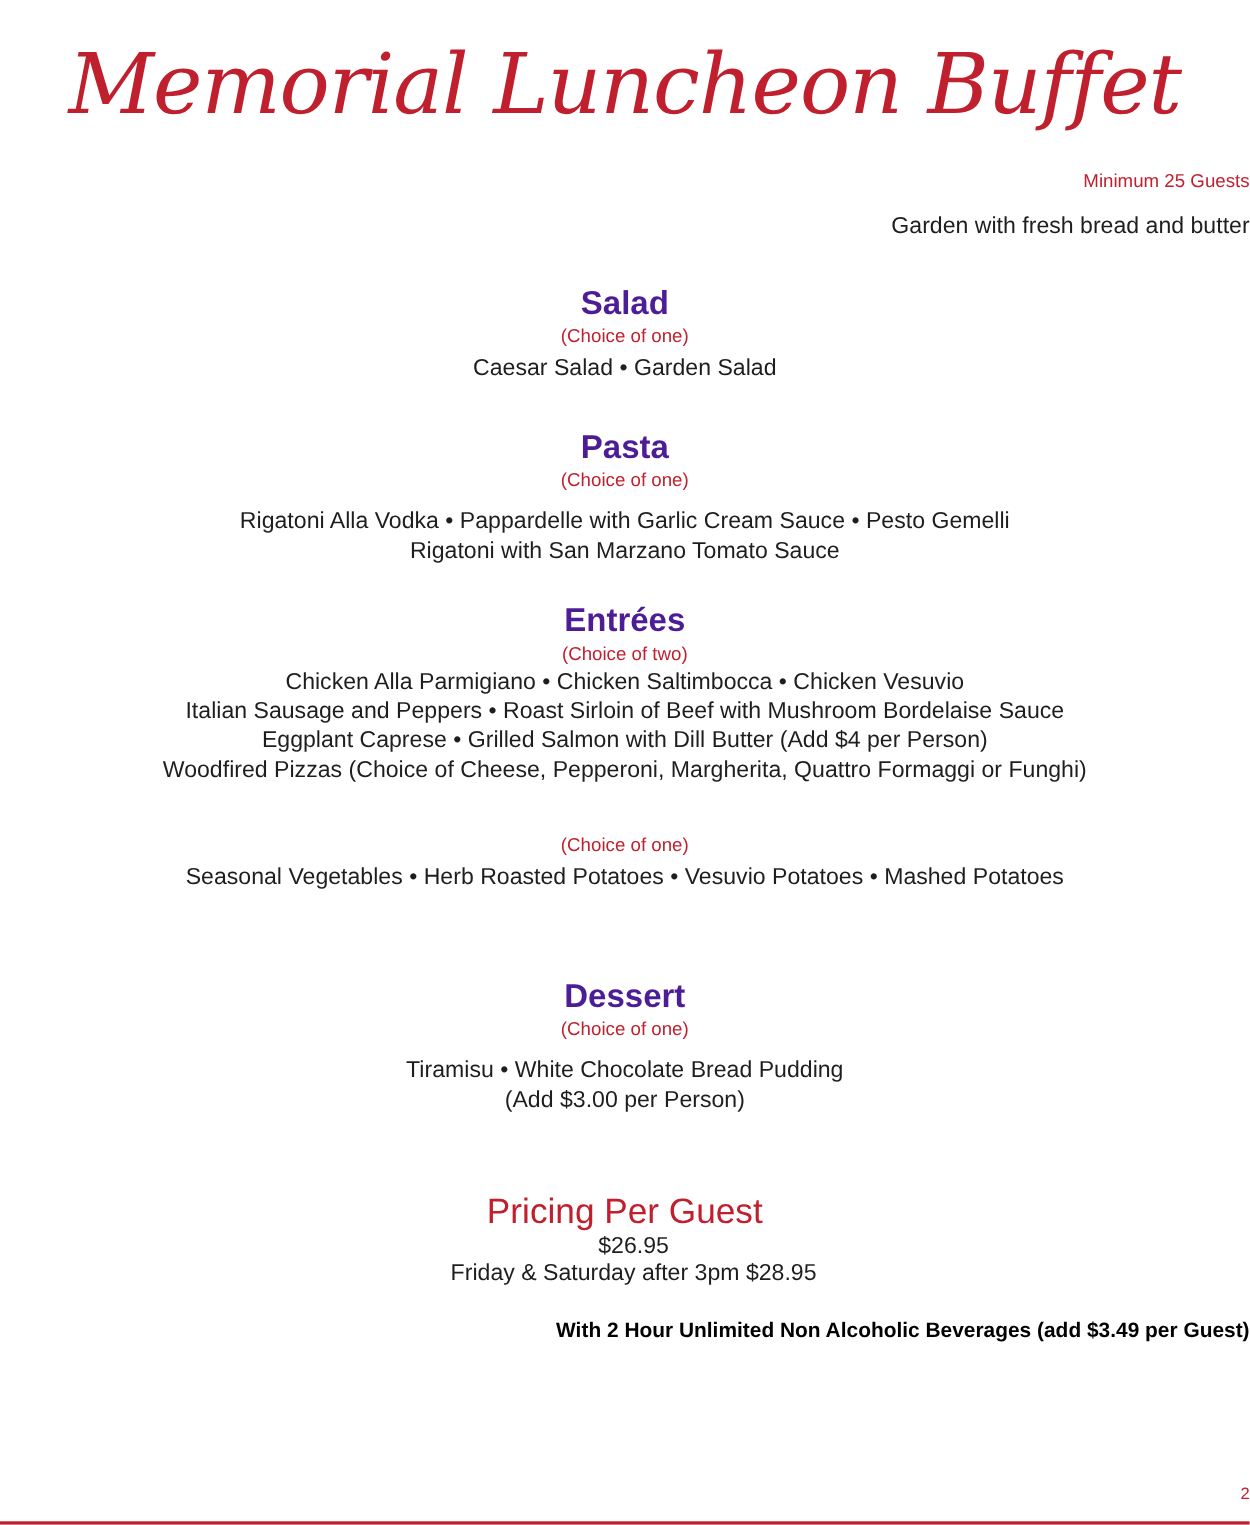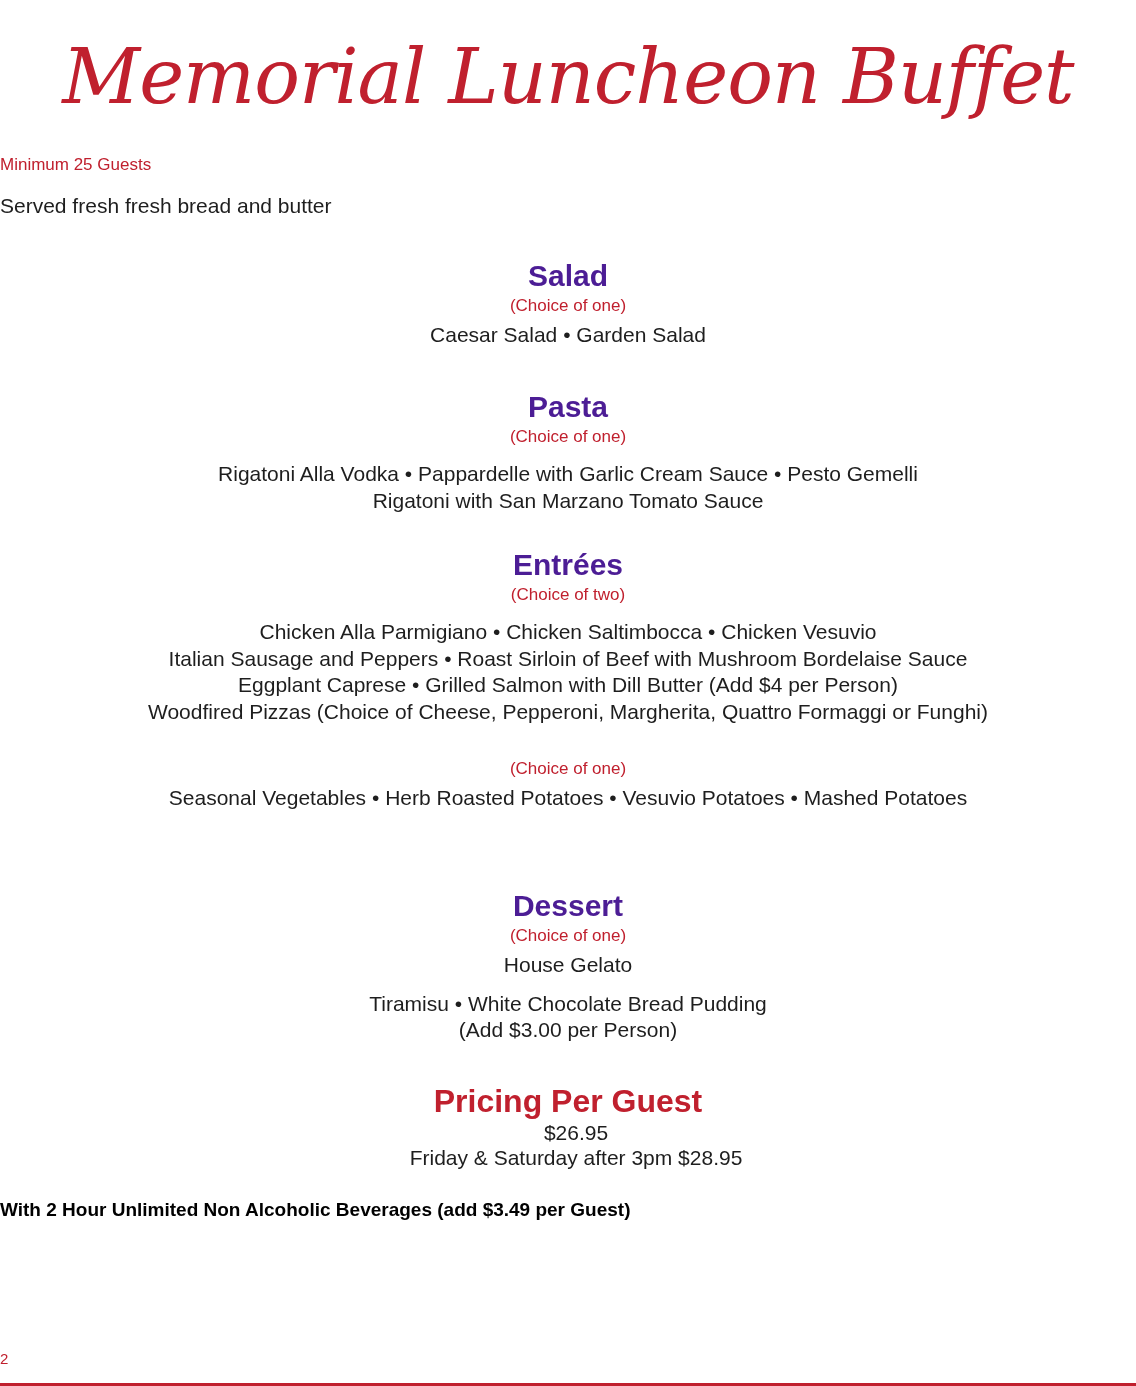--- a/index.html
+++ b/index.html
@@ -2,73 +2,72 @@
 <html><head>
 <meta charset="utf-8">
 <style>
   html, body { margin: 0; padding: 0; background: #ffffff; }
   body { width: 1136px; height: 1386px; position: relative; overflow: hidden;
          font-family: "Liberation Sans", "DejaVu Sans", sans-serif; color: #1e1e1e; }
   .page { position: absolute; left: 0; top: 0; width: 1136px; height: 1386px; }
   .title { position: absolute; top: 22px; left: 0; width: 100%; text-align: center;
            font-family: "DejaVu Serif", "Liberation Serif", serif; font-style: italic;
            font-size: 76px; color: #c0202e; letter-spacing: -1px; line-height: 110px; }
-  .center { position: absolute; left: 0; width: 100%; text-align: left; }
+  .center { position: absolute; left: 0; width: 100%; text-align: right; }
   .red { color: #c0202e; }
   .minimum { top: 155px; font-size: 17px; }
   .served { top: 194px; font-size: 21px; }
   .sec-title { font-weight: bold; font-size: 30px; color: #4c1d95; line-height: 36px; }
   .choice { font-size: 17px; color: #c0202e; line-height: 24px; }
   .items { font-size: 21px; line-height: 26.5px; color: #1e1e1e; }
   .section { position: absolute; left: 0; width: 100%; text-align: center; }
-  .pricing-title { font-weight: bold; font-size: 32px; color: #c0202e; line-height: 38px; }
+  .pricing-title { font-weight: normal; font-size: 32px; color: #c0202e; line-height: 38px; }
   .price { font-size: 21px; line-height: 25px; padding-left: 16px; }
   .bev { font-weight: bold; font-size: 19px; color: #000000; }
   .pagenum { top: 1350px; font-size: 15px; color: #c0202e; }
   .footer-line { position: absolute; left: 0; top: 1383px; width: 100%; height: 3px; background: #c0202e; }
 </style>
 </head>
 <body>
 
 <div class="page">
   <div class="title">Memorial Luncheon Buffet</div>
   <div class="center red minimum">Minimum 25 Guests</div>
-  <div class="center served">Served fresh fresh bread and butter</div>
+  <div class="center served">Garden with fresh bread and butter</div>
 
   <div class="section" style="top:258px">
     <div class="sec-title">Salad</div>
     <div class="choice">(Choice of one)</div>
     <div class="items" style="margin-top:4px">Caesar Salad • Garden Salad</div>
   </div>
 
   <div class="section" style="top:389px">
     <div class="sec-title">Pasta</div>
     <div class="choice">(Choice of one)</div>
     <div class="items" style="margin-top:12px">Rigatoni Alla Vodka • Pappardelle with Garlic Cream Sauce • Pesto Gemelli</div>
     <div class="items">Rigatoni with San Marzano Tomato Sauce</div>
   </div>
 
   <div class="section" style="top:547px">
     <div class="sec-title">Entrées</div>
     <div class="choice">(Choice of two)</div>
-    <div class="items" style="margin-top:12px">Chicken Alla Parmigiano • Chicken Saltimbocca • Chicken Vesuvio</div>
+    <div class="items" style="margin-top:0">Chicken Alla Parmigiano • Chicken Saltimbocca • Chicken Vesuvio</div>
     <div class="items">Italian Sausage and Peppers • Roast Sirloin of Beef with Mushroom Bordelaise Sauce</div>
     <div class="items">Eggplant Caprese • Grilled Salmon with Dill Butter (Add $4 per Person)</div>
     <div class="items">Woodfired Pizzas (Choice of Cheese, Pepperoni, Margherita, Quattro Formaggi or Funghi)</div>
   </div>
 
   <div class="section" style="top:757px">
     <div class="choice">(Choice of one)</div>
     <div class="items" style="margin-top:4px">Seasonal Vegetables • Herb Roasted Potatoes • Vesuvio Potatoes • Mashed Potatoes</div>
   </div>
 
   <div class="section" style="top:888px">
     <div class="sec-title">Dessert</div>
     <div class="choice">(Choice of one)</div>
-    <div class="items" style="margin-top:4px">House Gelato</div>
     <div class="items" style="margin-top:12px">Tiramisu • White Chocolate Bread Pudding</div>
     <div class="items">(Add $3.00 per Person)</div>
   </div>
 
   <div class="section" style="top:1082px">
     <div class="pricing-title">Pricing Per Guest</div>
     <div class="price">$26.95</div>
     <div class="price">Friday &amp; Saturday after 3pm $28.95</div>
   </div>
 

